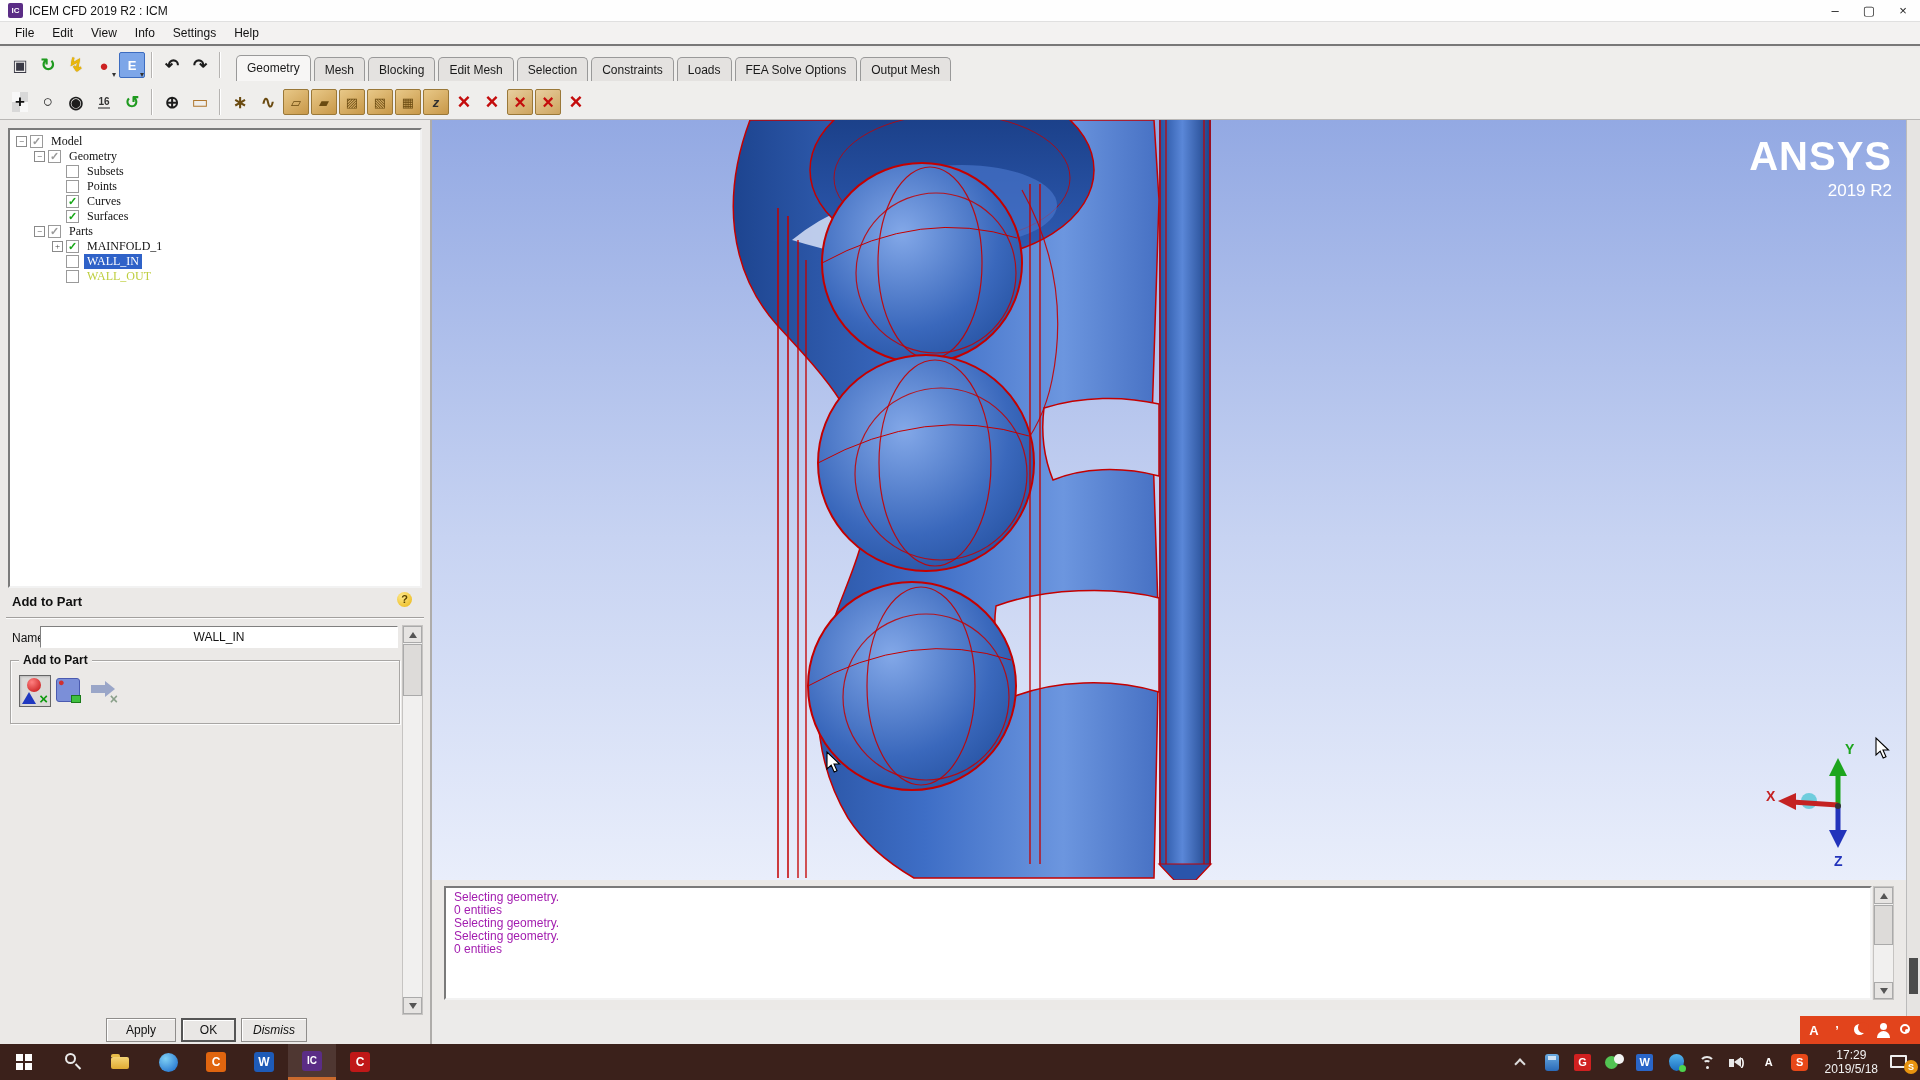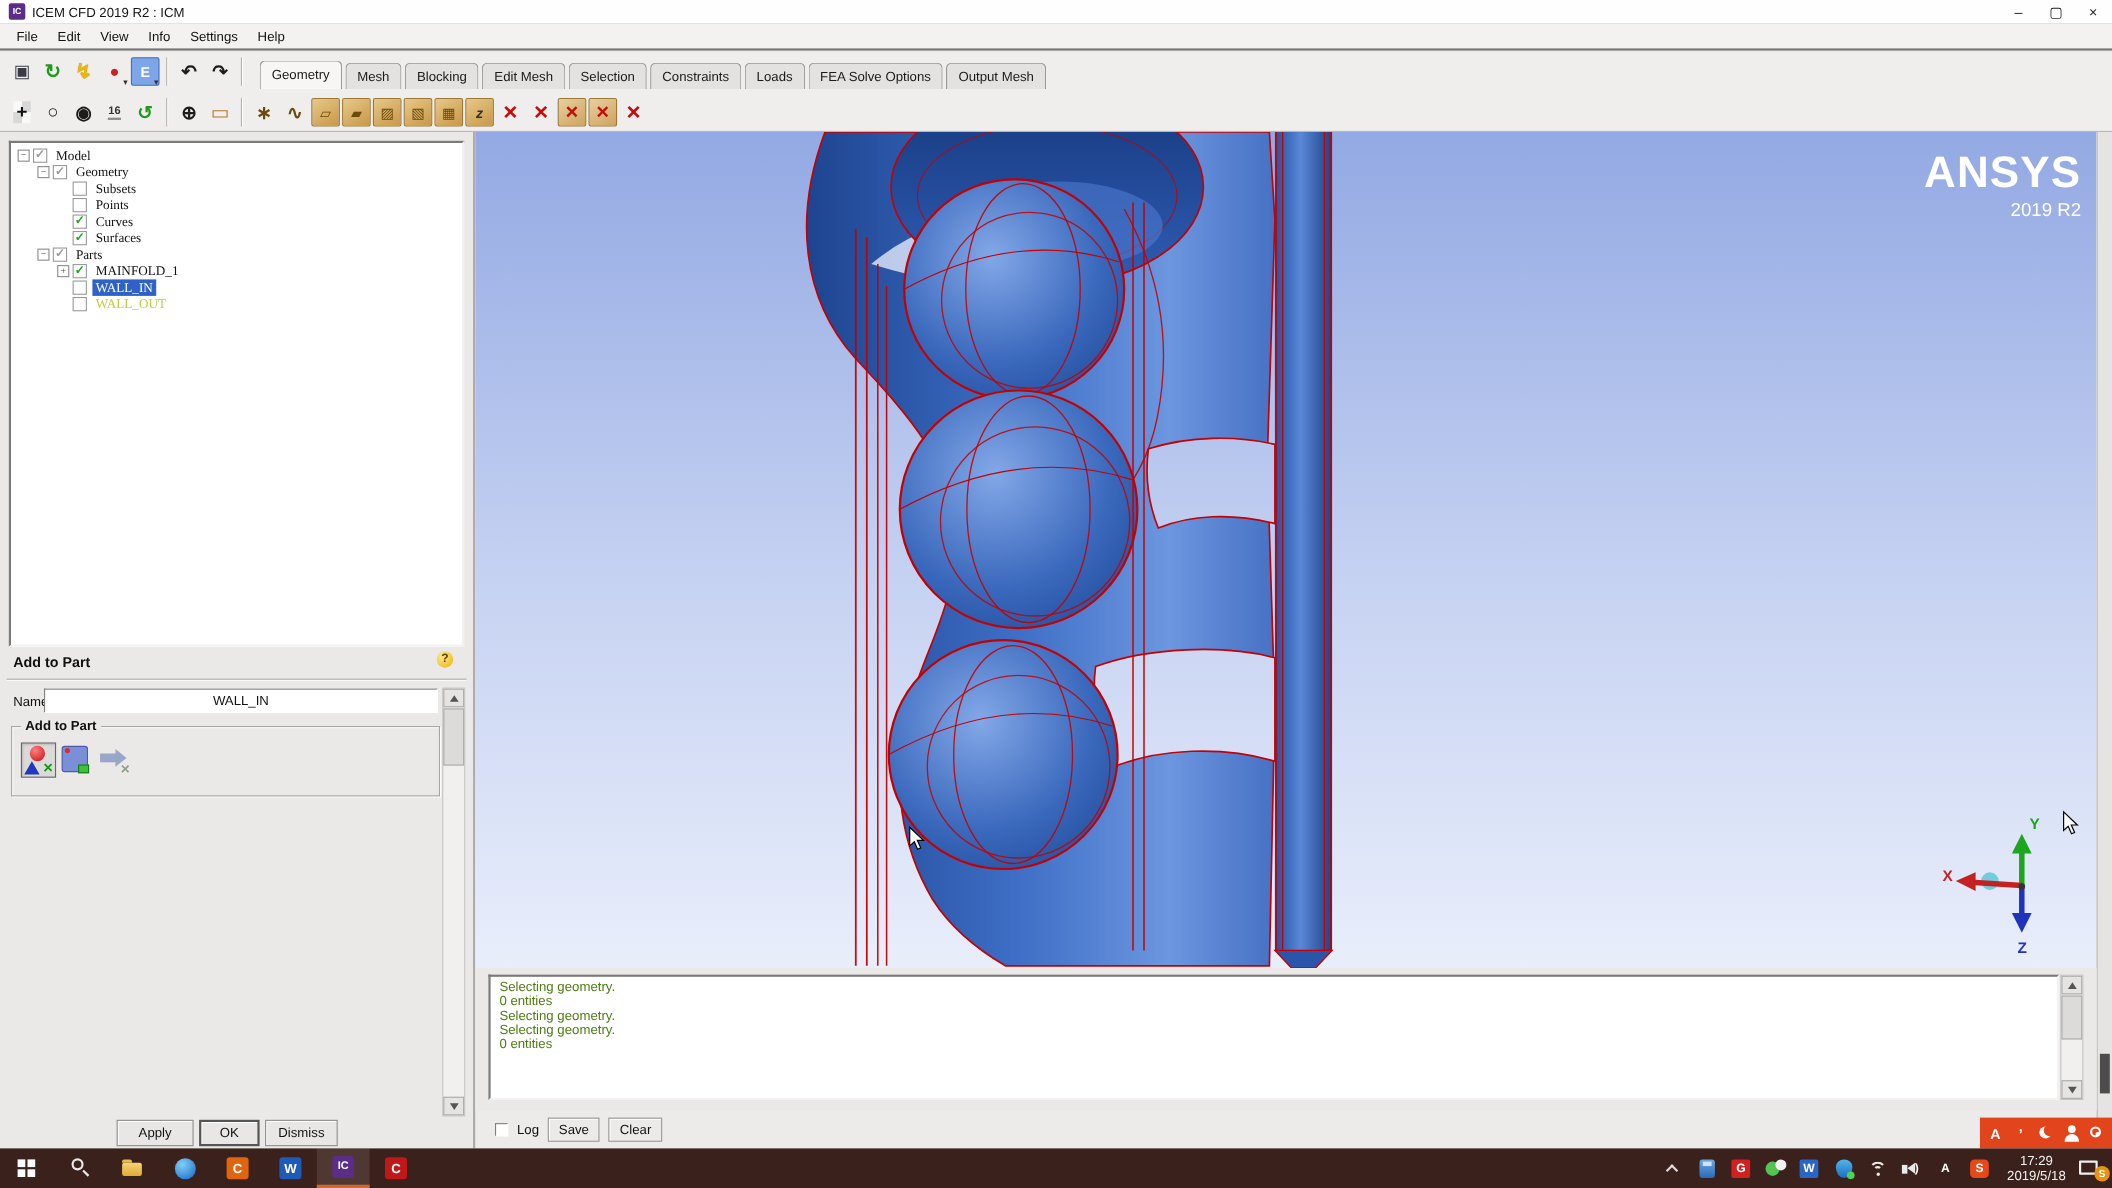--- a/index.html
+++ b/index.html
@@ -123,35 +123,35 @@
              border:1px solid #c6c4c2; }
   .sb-btn{ position:absolute; left:0; width:19px; height:17px; background:#e6e4e2; border:1px solid #aaa; }
   .sb-btn::before{ content:""; position:absolute; left:5px; }
   .sb-up{ top:0; } .sb-up::before{ top:5px; border-left:4px solid transparent; border-right:4px solid transparent; border-bottom:6px solid #555;}
   .sb-dn{ bottom:0; } .sb-dn::before{ top:5px; border-left:4px solid transparent; border-right:4px solid transparent; border-top:6px solid #555;}
   .sb-thumb{ position:absolute; left:0; top:18px; width:19px; height:52px; background:#dddbd9; border:1px solid #aaa; }
   .pbtn{ position:absolute; top:898px; height:24px; background:#e9e7e5; border:1px solid #8f8d8b;
          box-shadow:inset 1px 1px 0 #fff; text-align:center; line-height:22px; font-size:12px; color:#111;}
   .pbtn.apply{ left:106px; width:70px; }
   .pbtn.ok{ left:181px; width:55px; border:2px solid #555; line-height:20px;}
-  .pbtn.dismiss{ left:241px; width:66px; }
+  .pbtn.dismiss{ left:241px; width:66px;font-style:italic; }
 
   
   .viewport{ position:absolute; left:432px; top:120px; width:1474px; height:760px; }
   .viewport svg{ display:block; }
 
   
   .rightstrip{ position:absolute; right:0; top:120px; width:14px; bottom:36px; background:#e6e4e2; border-left:1px solid #bbb;}
   .rs-thumb{ position:absolute; left:2px; top:838px; width:9px; height:36px; background:#4c4c4c; }
 
   
   .logarea{ position:absolute; left:432px; top:880px; right:14px; height:130px; background:#ebe9e7; }
   .logbox{ position:absolute; left:12px; top:6px; right:34px; height:114px; background:#fff;
            border:2px solid; border-color:#7a7a7a #f2f2f2 #f2f2f2 #7a7a7a; padding:3px 8px; overflow:hidden;}
-  .logline{ height:13px; line-height:13px; font-size:12px; color:#4d7c0f; }
+  .logline{ height:13px; line-height:13px; font-size:12px; color:#a21caf; }
   .log-sb{ position:absolute; right:12px; top:6px; width:21px; height:114px; background:#f1f0ef; border:1px solid #c6c4c2;}
   .log-sb .sb-thumb{ height:40px; }
   .logctrl{ position:absolute; left:432px; right:14px; top:1010px; height:34px; display:flex; align-items:center; gap:8px; padding-left:18px;}
   .flatbtn{ border:1px solid #9a9896; background:#eceae8; box-shadow:inset 1px 1px 0 #fff;
             padding:3px 9px; font-size:12px; color:#111; }
 
   
   .taskbar{ position:absolute; left:0; bottom:0; width:1920px; height:36px; background:#3b211b;
             display:flex; align-items:center; color:#eee; }
   .tb-apps{ display:flex; height:100%; }
@@ -641,26 +641,20 @@
         <div class="logline">Selecting geometry.</div>
 
         <div class="logline">0 entities</div>
       </div>
     <div class="log-sb">
       <div class="sb-btn sb-up"></div>
       <div class="sb-thumb"></div>
       <div class="sb-btn sb-dn"></div>
     </div>
   </div>
-  <div class="logctrl">
-    <span class="cbx"></span>
-    <span>Log</span>
-    <button class="flatbtn">Save</button>
-    <button class="flatbtn">Clear</button>
-  </div>
 
   <div class="overlay">
 
       <span class="ovico ov-a">
         <span class="a"></span>
         <span class="b"></span>
         <span class="g">A</span>
       </span>
 
       <span class="ovico ov-a">

